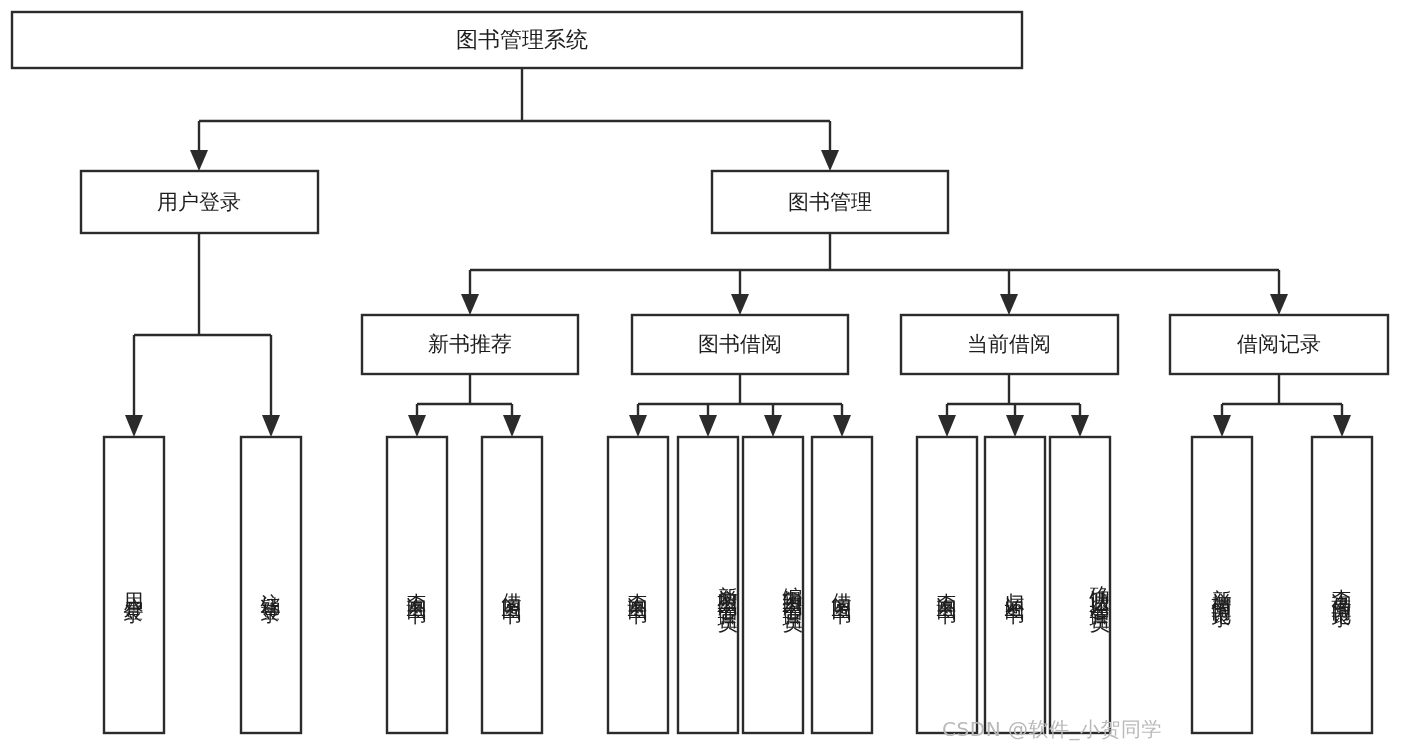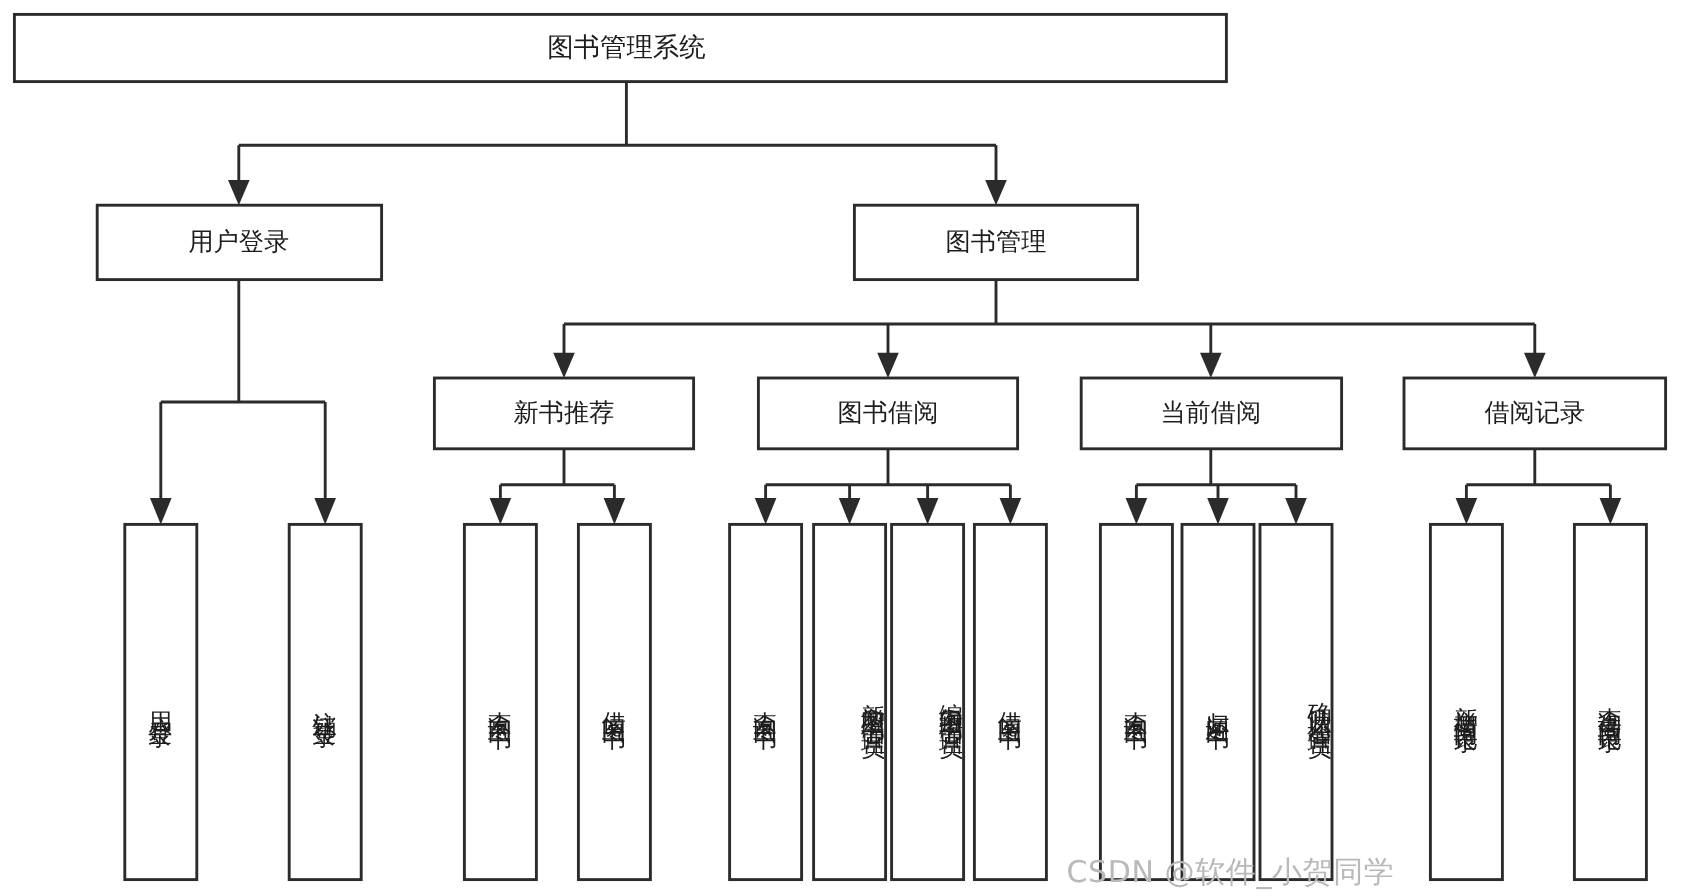--- a/index.html
+++ b/index.html
@@ -68,21 +68,21 @@
     align-items: center;
     justify-content: center;
     pointer-events: none;
     user-select: none;
   }
   .watermark {
     position: absolute;
     right: 8px;
     bottom: 4px;
     font-family: "DejaVu Sans", "Liberation Sans", sans-serif;
-    font-size: 25px;
+    font-size: 20px;
     color: #b9b9b9;
     white-space: nowrap;
     letter-spacing: 0.5px;
   }
 </style>
 </head>
 <body>
 
 <div id="diagram-root">
 

